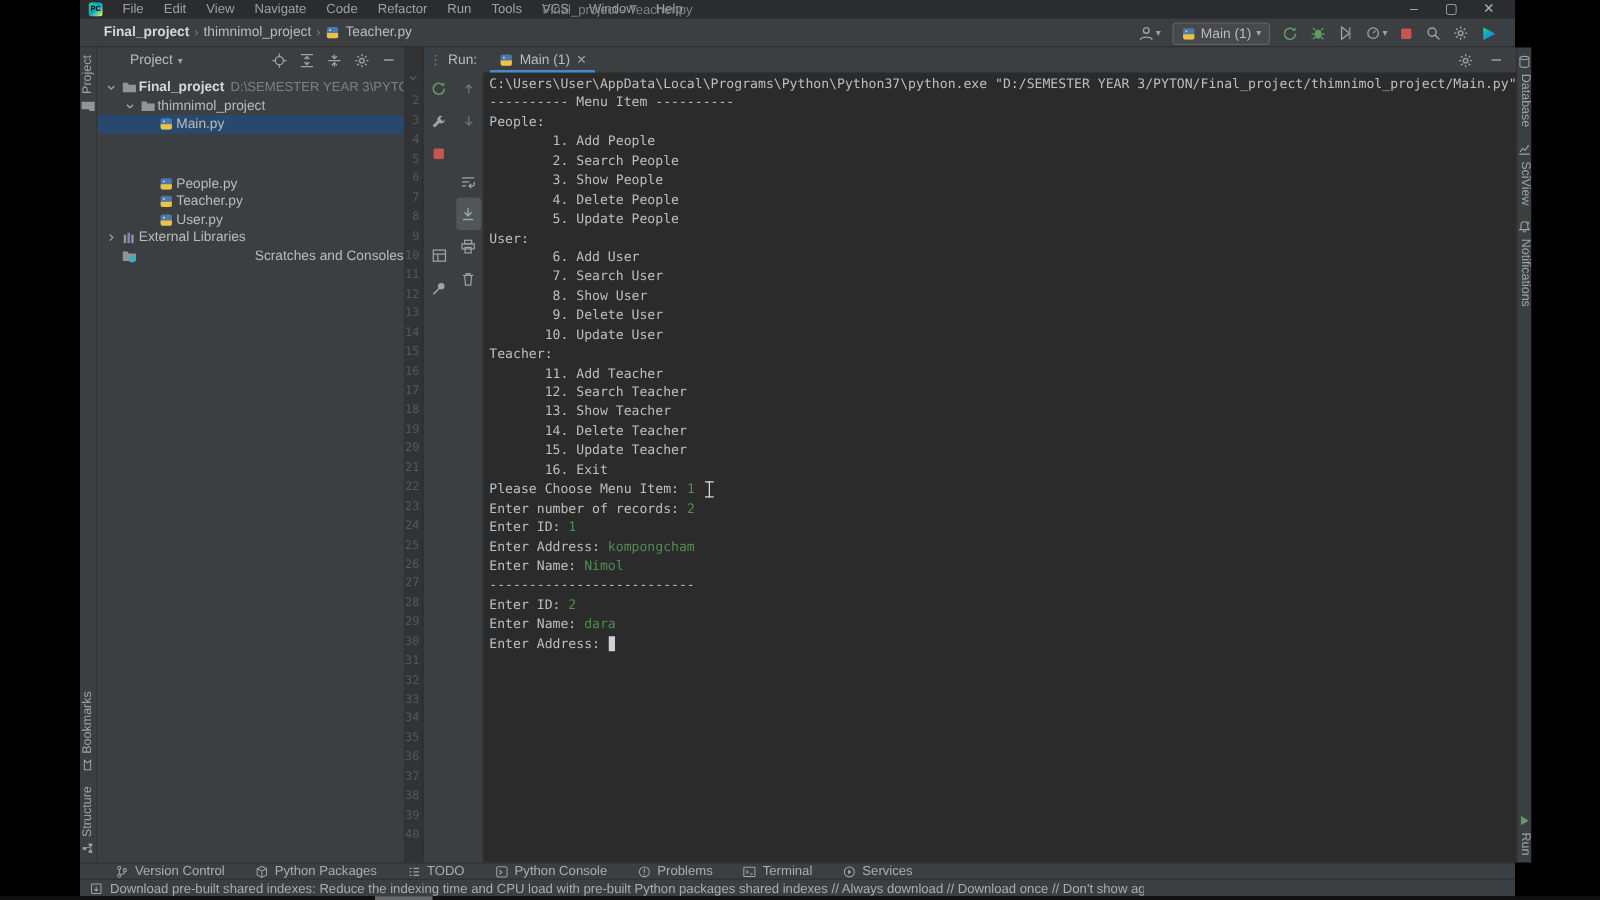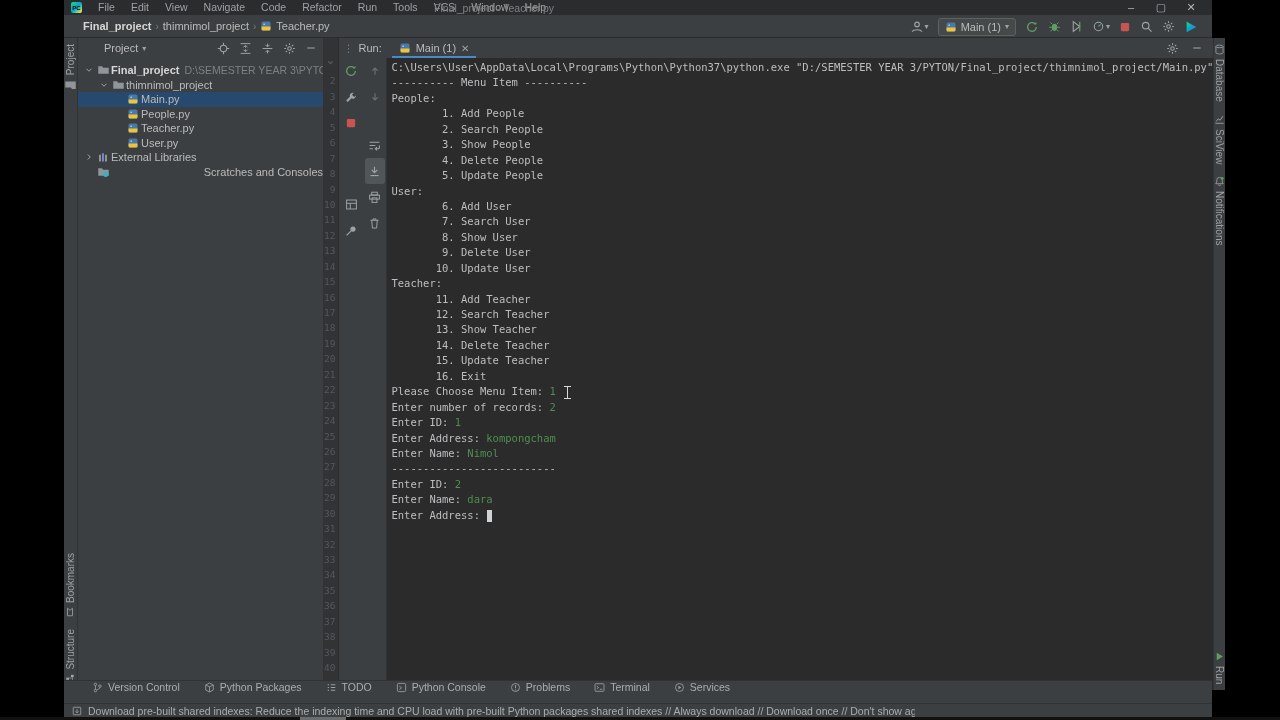--- a/index.html
+++ b/index.html
@@ -85,21 +85,21 @@
   .cline { height:15.45px; line-height:15.45px; white-space:pre; }
   .cinput { color:var(--input-green); }
   .blockcursor { display:inline-block; width:5px; height:12px; background:#d0d3d5;
                  vertical-align:middle; margin-left:1px; }
   .ibeam { display:inline-block; width:7px; height:13px; position:relative; margin-left:8px; vertical-align:middle; }
   .ibeam:before { content:""; position:absolute; left:3px; top:0; bottom:0; width:1px; background:#d6d9db; }
   .ibeam:after  { content:""; position:absolute; left:0; right:0; top:0; height:1px; background:#d6d9db;
                   box-shadow:0 12px 0 #d6d9db; }
 
   
-  .toolwinbar { position:absolute; left:0; right:0; bottom:24px; height:13px; background:#3c3f41;
+  .toolwinbar { position:absolute; left:0; right:0; bottom:14px; height:13px; background:#3c3f41;
                 border-top:1px solid #323232; display:flex; align-items:center; gap:24px;
                 padding-left:28px; font-size:10.5px; color:#a9adb0; }
   .twb-item { display:flex; align-items:center; gap:5px; }
   .statusbar { position:absolute; left:0; right:0; bottom:0; height:14px; background:#3c3f41;
                border-top:1px solid #323232; display:flex; align-items:center;
                font-size:10.5px; color:#a9adb0; }
   .sb-msg { display:flex; align-items:center; gap:6px; padding-left:8px; white-space:nowrap; overflow:hidden; }
   .sb-right { margin-left:auto; display:flex; align-items:center; gap:20px; padding-right:10px; white-space:nowrap;margin-top:28px; }
 
   .bottom-edge { position:absolute; left:0; top:717px; width:1280px; height:3px; background:#111; }
@@ -345,21 +345,21 @@
           <div class="tree-row sel" style="padding-left: 47px;">
             <span class="ic-slot">
               <svg width="12" height="12" viewBox="0 0 16 16">
                 <rect x="2" y="2" width="12" height="12" rx="2" fill="#4a78a8"></rect>
                 <path d="M2 8.6h12V12a2 2 0 0 1-2 2H4a2 2 0 0 1-2-2z" fill="#efc43a"></path>
                 <circle cx="5.5" cy="5.5" r="1" fill="#cfe2f2"></circle>
               </svg>
             </span>
             <span class="tr-label">Main.py</span>
           </div>
-          <div class="tree-row" style="padding-left: 47px;">
+          <div class="tree-row" style="padding-left: 47px; margin-top: 33px;">
             <span class="ic-slot">
               <svg width="12" height="12" viewBox="0 0 16 16">
                 <rect x="2" y="2" width="12" height="12" rx="2" fill="#4a78a8"></rect>
                 <path d="M2 8.6h12V12a2 2 0 0 1-2 2H4a2 2 0 0 1-2-2z" fill="#efc43a"></path>
                 <circle cx="5.5" cy="5.5" r="1" fill="#cfe2f2"></circle>
               </svg>
             </span>
             <span class="tr-label">People.py</span>
           </div>
           <div class="tree-row" style="padding-left: 47px;">

